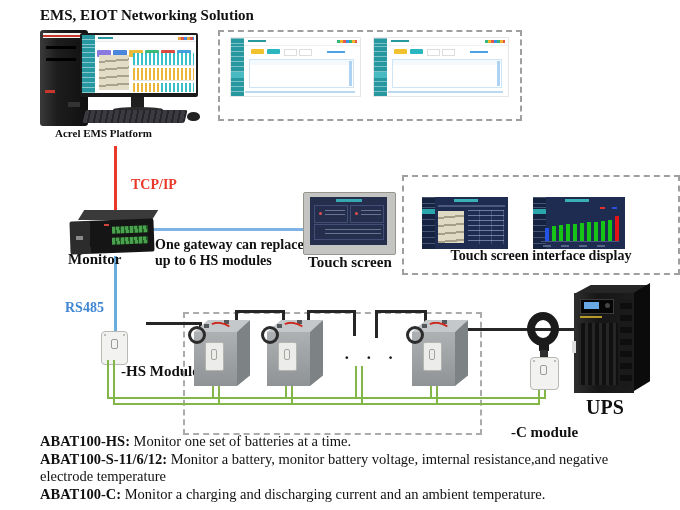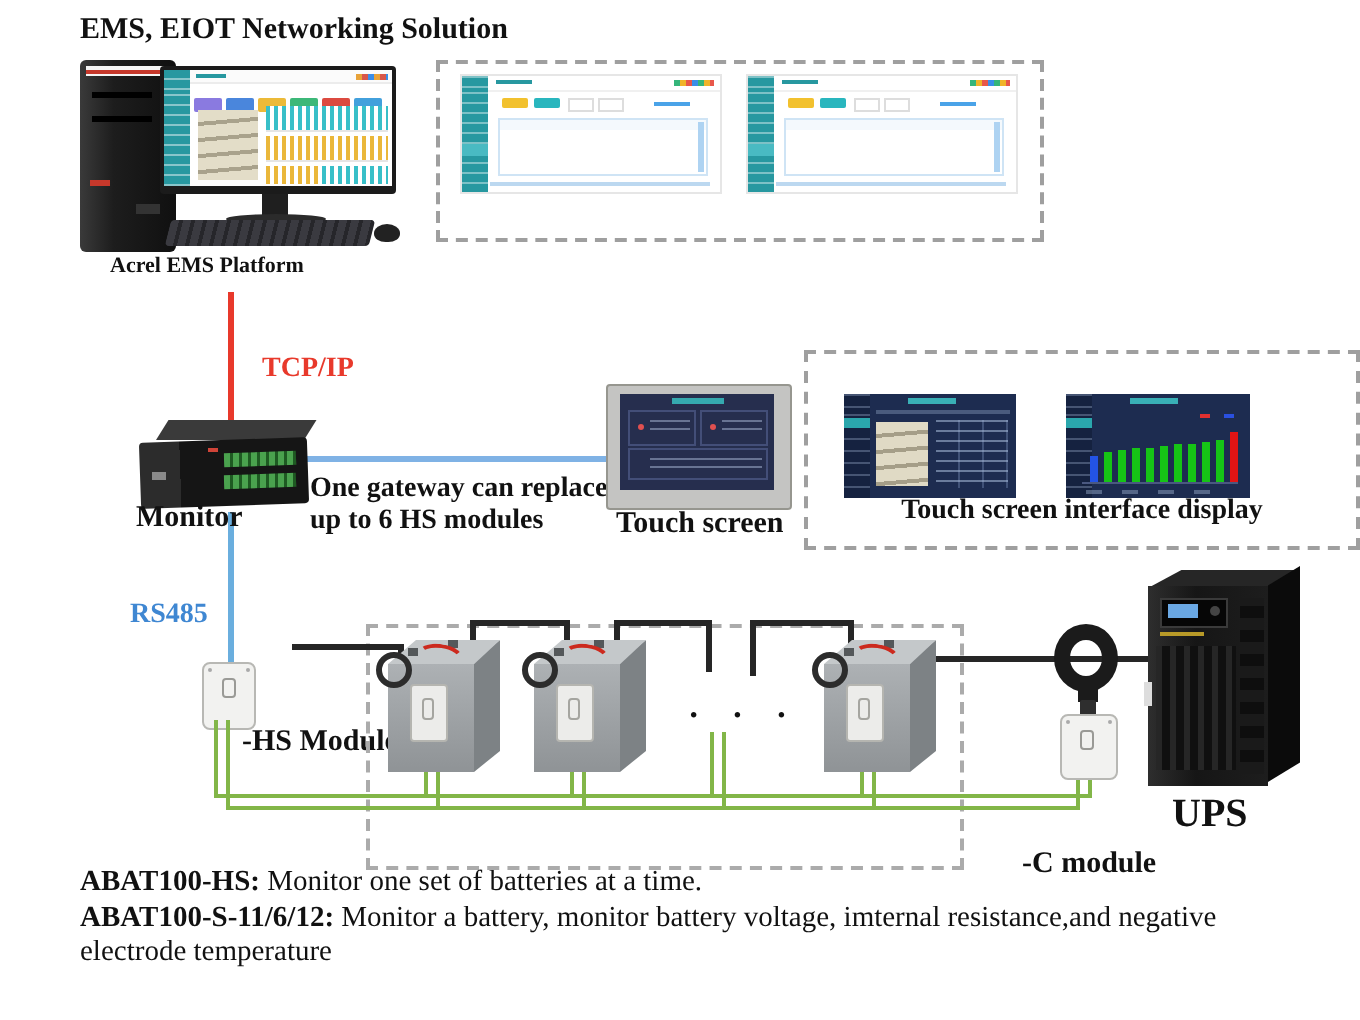--- a/index.html
+++ b/index.html
@@ -440,15 +440,16 @@
     <div class="ups-yellow"></div>
     <div class="ups-vents"></div>
     <div class="ups-handle"></div>
     <div class="ups-col"></div>
   </div>
   <div class="lbl ups-label">UPS</div>
 
   <div class="abs footnotes">
     <div class="fn"><b>ABAT100-HS:</b><span> Monitor one set of batteries at a time.</span></div>
     <div class="fn"><b>ABAT100-S-11/6/12:</b><span> Monitor a battery, monitor battery voltage, imternal resistance,and negative electrode temperature</span></div>
+    <div class="fn"><b>ABAT100-C:</b><span> Monitor a charging and discharging current and an ambient temperature.</span></div>
   </div>
 
 </div>
 
 </body></html>

